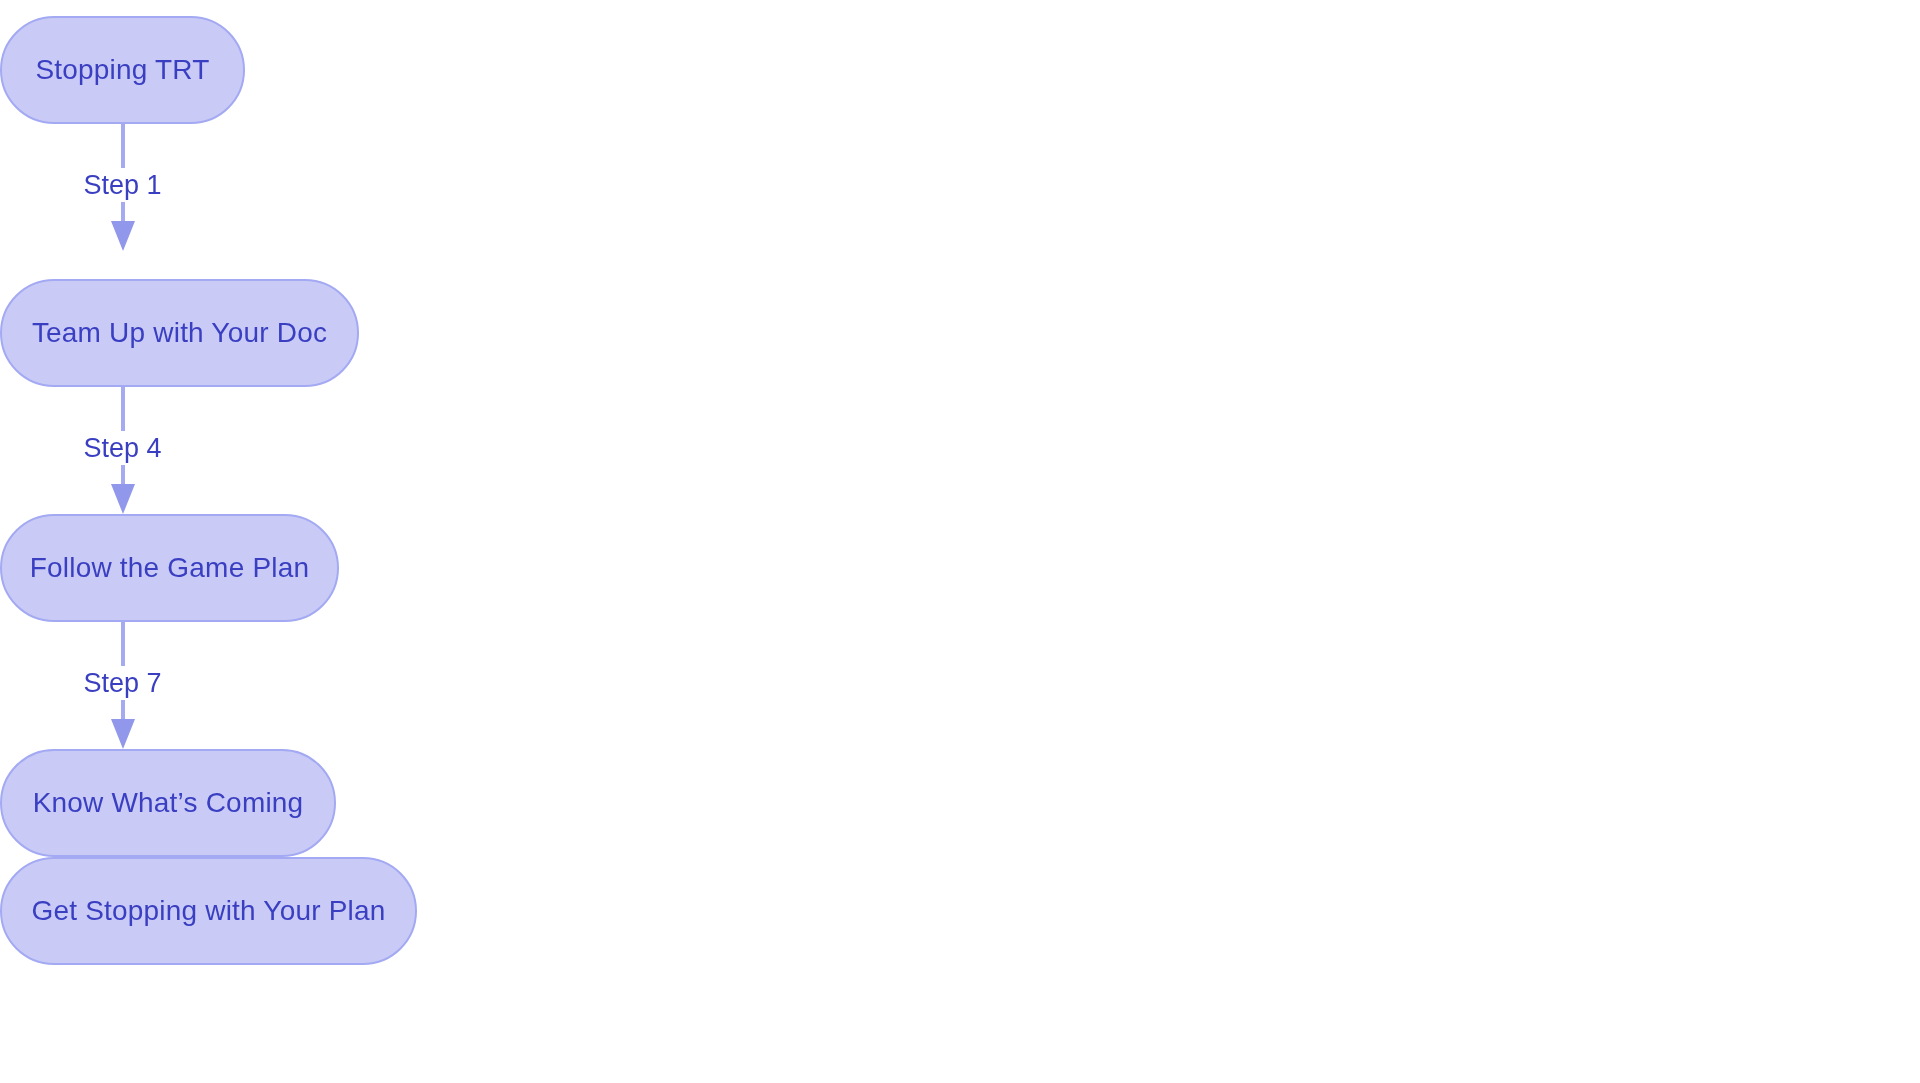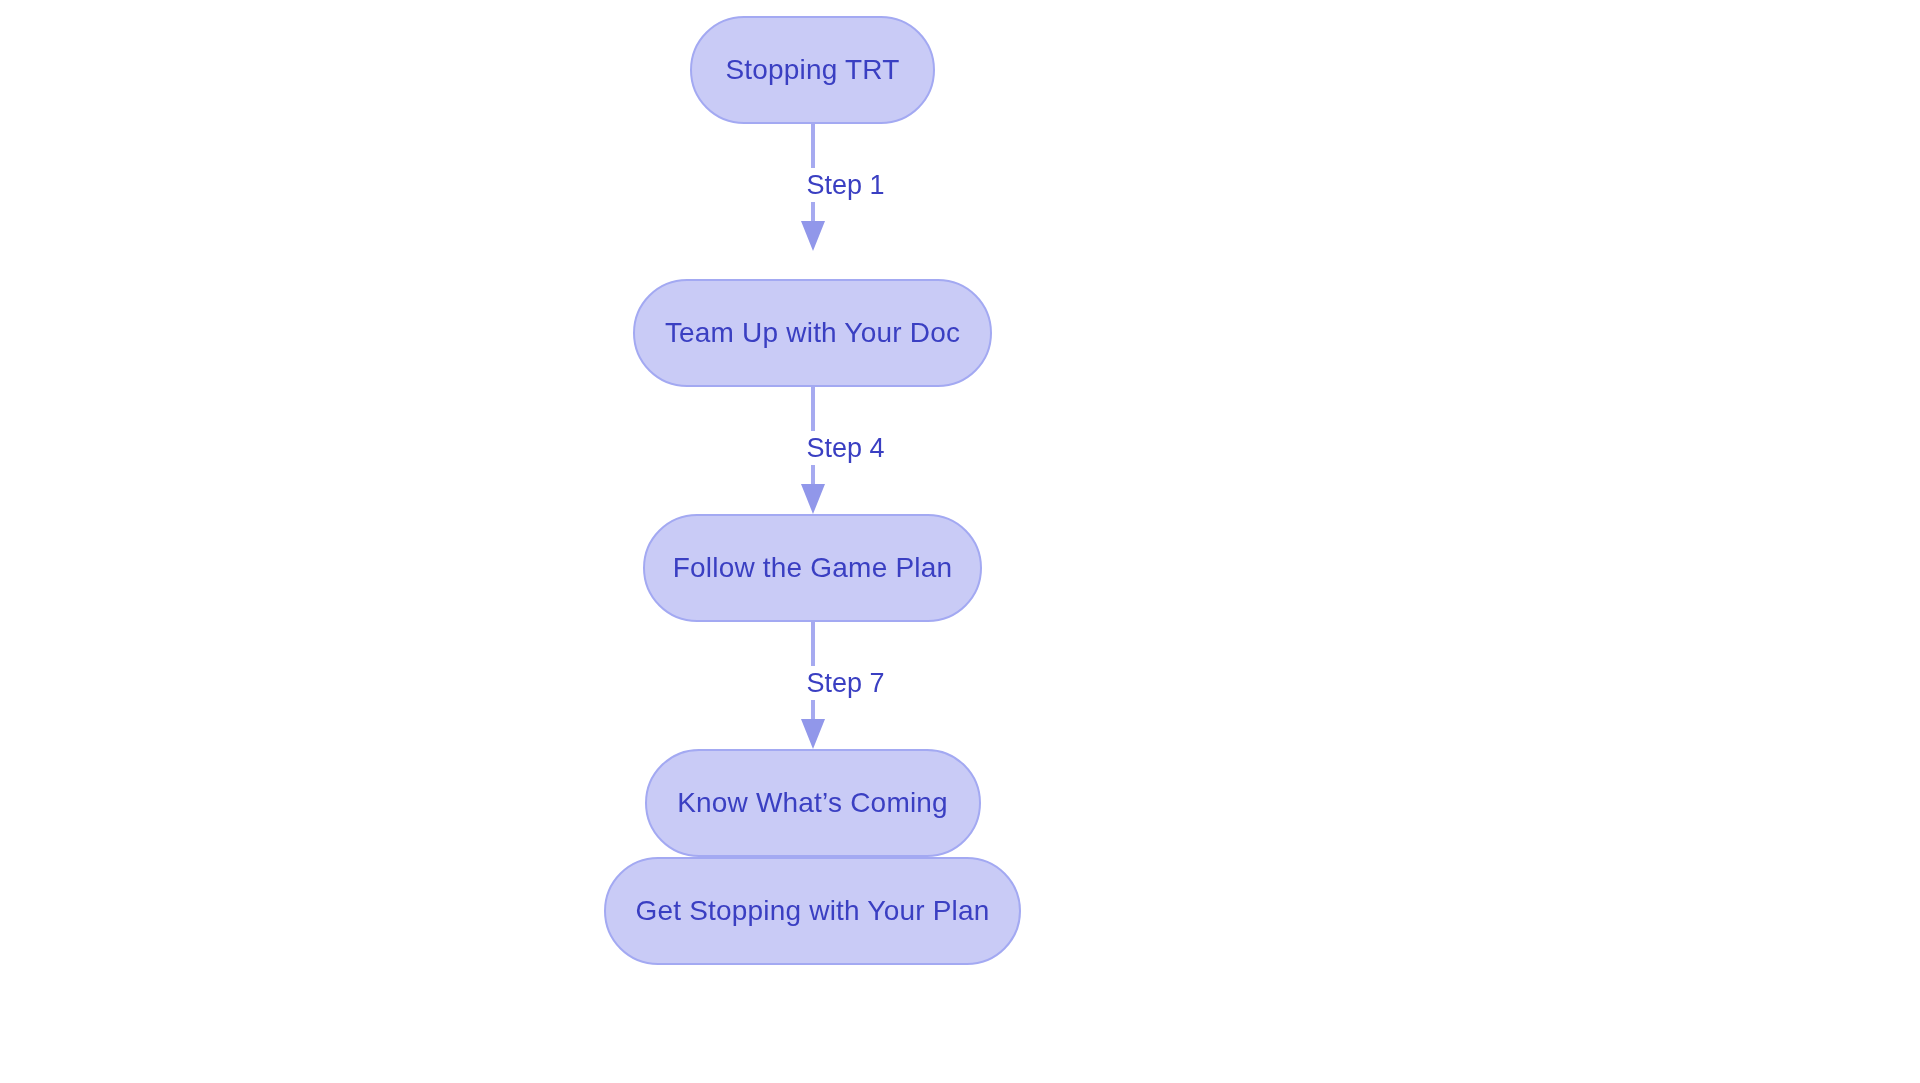--- a/index.html
+++ b/index.html
@@ -19,21 +19,20 @@
     height: 1083px;
     overflow: hidden;
   }
   .canvas {
     position: relative;
     width: 1625px;
     height: 1083px;
     background: var(--background);
     display: flex;
     flex-direction: column;
-    align-items: center;
     padding-top: 16px;
   }
   .node {
     display: flex;
     align-items: center;
     justify-content: center;
     height: 108px;
     border-radius: 54px;
     background: var(--node-fill);
     border: 2px solid var(--node-border);
@@ -80,21 +79,20 @@
     left: 50%;
     transform: translateX(-50%);
     top: 44px;
     background: var(--background);
     padding: 0 5px;
     font-size: 27px;
     line-height: 34px;
     font-weight: 500;
     color: var(--edge-label-text);
     white-space: nowrap;
-    margin-left: 33px;
   }
 </style>
 </head>
 <body>
 
 <div class="canvas">
 
   <div class="node node-1">
     <span>Stopping TRT</span>
   </div>

